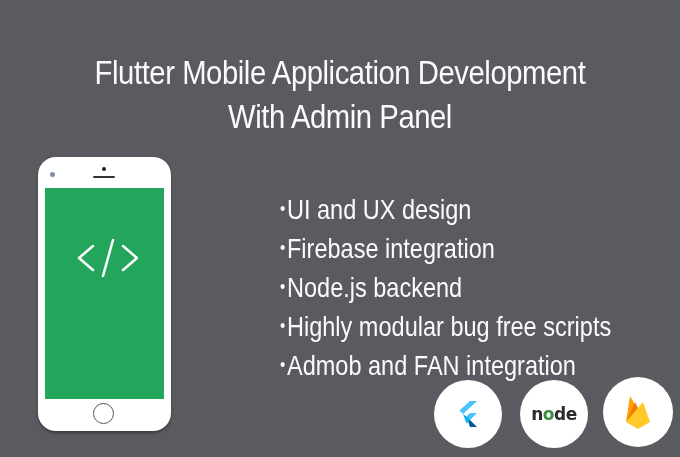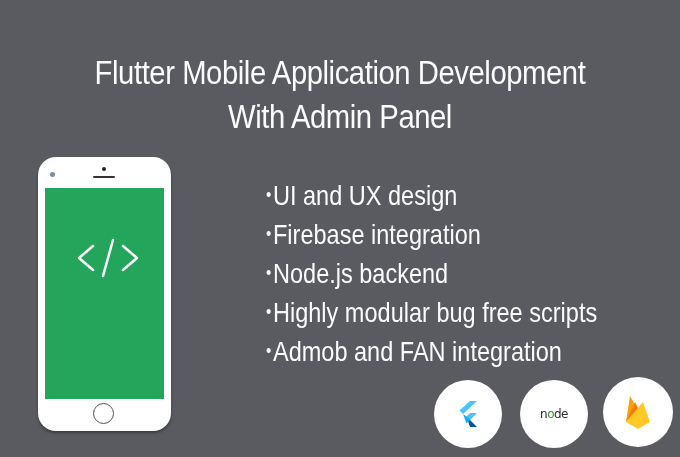--- a/index.html
+++ b/index.html
@@ -39,40 +39,40 @@
       background: #23a55c;
     }
     .phone .code-icon {
       position: absolute; left: 30px; top: 50px; width: 66px; height: 40px;
     }
     .phone .home {
       position: absolute; left: 55px; top: 246px; width: 19px; height: 19px;
       border-radius: 50%; border: 1.5px solid #555; background: #fff;
     }
     .features {
-      position: absolute; left: 266px; top: 176px; margin: 0; padding: 0;
+      position: absolute; left: 266px; top: 176px; margin: 14px; padding: 0;
       list-style: none;
     }
     .features li {
       font-size: 28px; line-height: 39px; height: 39px;
       transform: scaleX(0.84); transform-origin: left center;
       white-space: nowrap; color: #fbfbfb;
     }
     .features .bullet { font-size: 18px; vertical-align: 4px; margin-right: 2px; }
     .badge {
       position: absolute; width: 68px; height: 68px; border-radius: 50%;
       background: #ffffff; top: 380px;
       display: flex; align-items: center; justify-content: center;
     }
     .badge.flutter { left: 434px; }
     .badge.node { left: 520px; }
     .badge.firebase { left: 603px; top: 377px; width: 70px; height: 70px; }
     .node-text {
-      font-family: "DejaVu Sans", sans-serif; font-weight: normal;
-      font-size: 12px; color: #2b2b2b; letter-spacing: -0.5px;
+      font-family: "DejaVu Sans", sans-serif; font-weight: bold;
+      font-size: 17px; color: #2b2b2b; letter-spacing: -0.5px;
     }
     .node-text .o { color: #3d8d3f; }
   </style>
 </head>
 <body>
 
 <div class="title">
   <div>Flutter Mobile Application Development</div>
   <div>With Admin Panel</div>
 </div>

